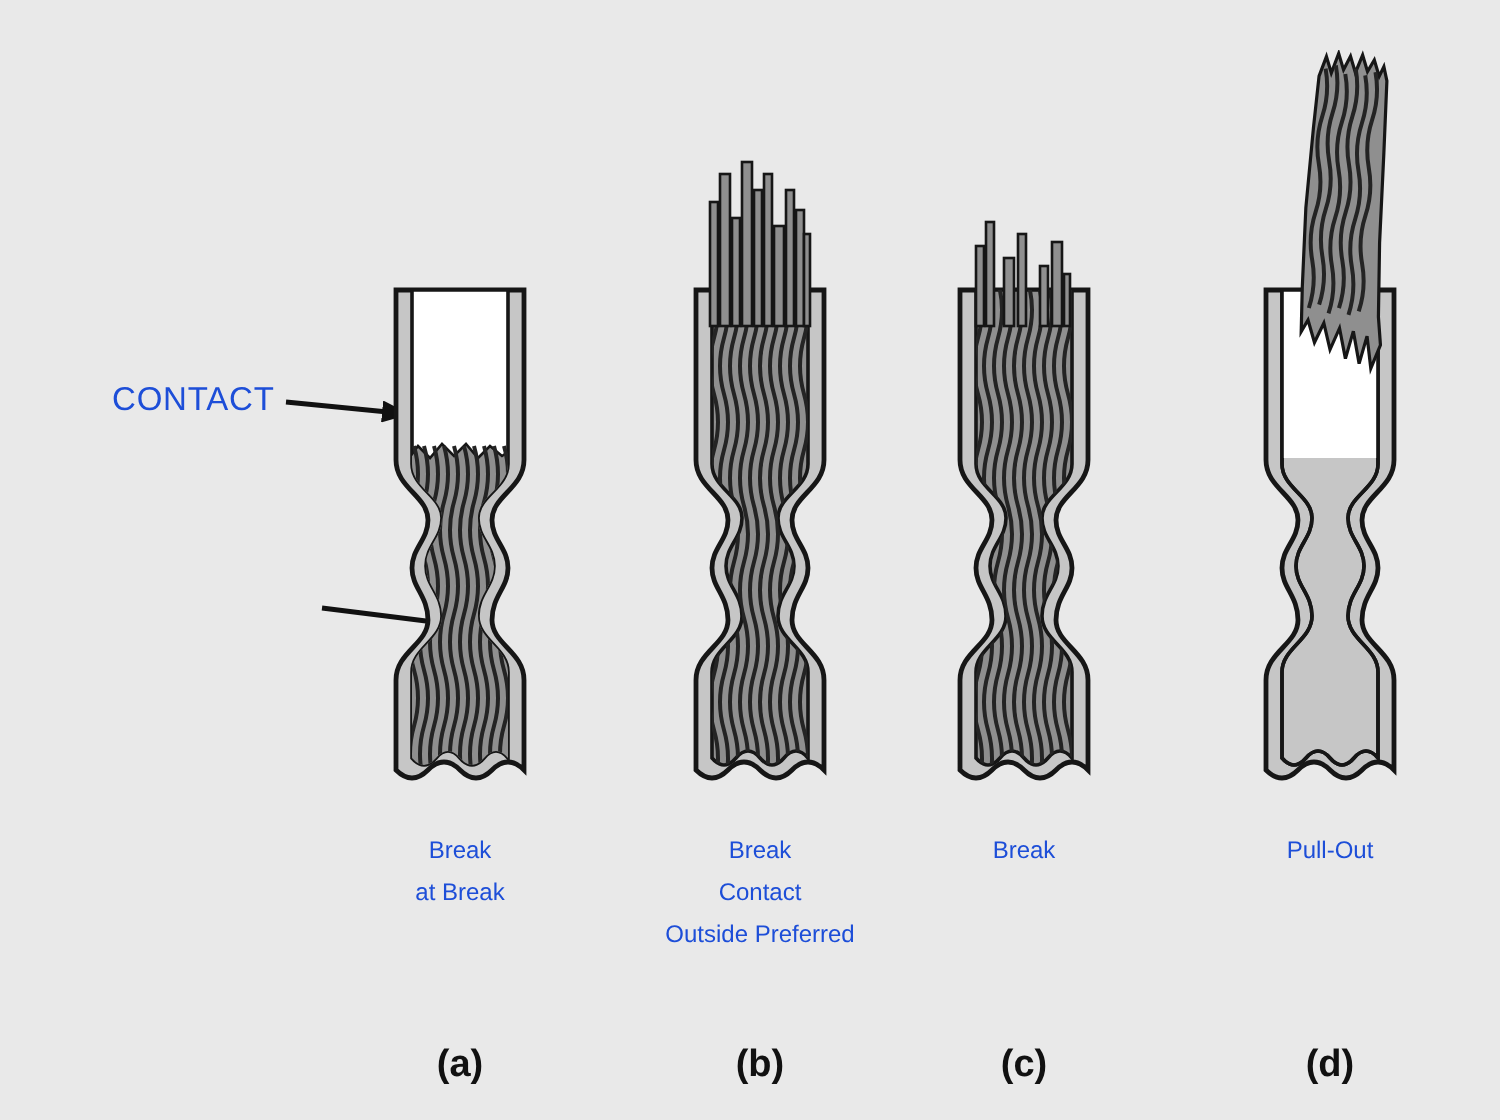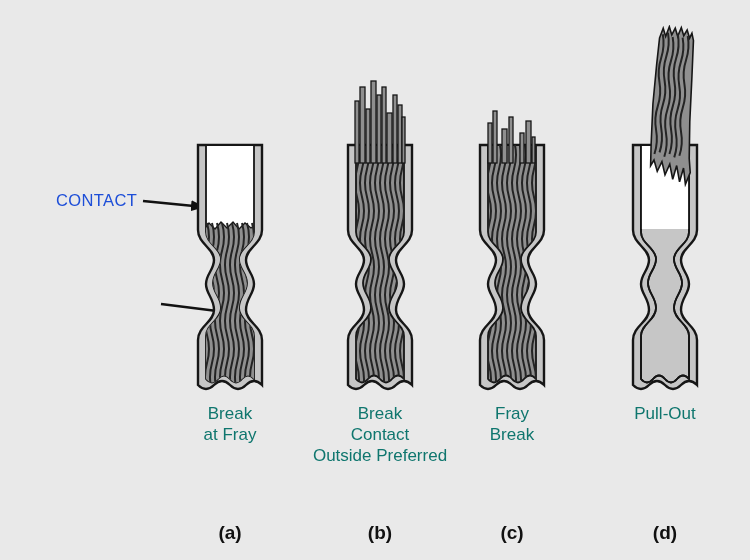--- a/index.html
+++ b/index.html
@@ -6,21 +6,21 @@
   html,body{width:750px;height:560px}
   body{background:#e9e9e9;font-family:"Liberation Sans",sans-serif;position:relative;overflow:hidden}
   .canvas{position:absolute;inset:0}
   #arrows{position:absolute;inset:0;pointer-events:none}
   .ann{position:absolute;font-size:16.5px;color:#1d4ed8;letter-spacing:.4px;white-space:nowrap}
   .ann-contact{left:56px;top:191px}
   .ann-stranding{left:50px;top:295px}
   .fig{position:absolute;top:25px;width:170px;height:535px;text-align:center}
   .fig-a{left:145px}.fig-b{left:295px}.fig-c{left:427px}.fig-d{left:580px}
   .draw{display:block;margin:0 auto}
-  .caption{margin-top:3px;font-size:17px;line-height:21px;color:#0f766e}
+  .caption{margin-top:15px;font-size:12px;line-height:21px;color:#1d4ed8}
   .caption span{display:block}
   .tag{position:absolute;top:497px;left:0;width:100%;font-weight:bold;font-size:19px;color:#111}
   .tube{fill:#c6c6c6;stroke:#161616;stroke-width:2.4}
   .int-white{fill:#ffffff;stroke:#161616;stroke-width:1.8}
   .int-strand{fill:#8f8f8f;stroke:#161616;stroke-width:1.8}
   .int-gray{fill:#c6c6c6;stroke:#161616;stroke-width:1.8}
   .int-line{fill:none;stroke:#161616;stroke-width:1.8}
   .sline{stroke:#242424;stroke-width:2;fill:none}
   .spike{fill:#8f8f8f;stroke:#161616;stroke-width:1.3}
   .bundle{fill:#8f8f8f;stroke:#161616;stroke-width:1.6}
@@ -63,21 +63,21 @@
         <use href="#strandline" class="sline" x="72" y="198"></use>
         <use href="#strandline" class="sline" x="77" y="198"></use>
         <use href="#strandline" class="sline" x="82" y="198"></use>
         <use href="#strandline" class="sline" x="87" y="198"></use>
         <use href="#strandline" class="sline" x="92" y="198"></use>
         <use href="#strandline" class="sline" x="97" y="198"></use>
       </g>
     </svg>
     <div class="caption">
       <span>Break</span>
-      <span>at Fray</span>
+      <span>at Break</span>
     </div>
     <div class="tag">(a)</div>
   </div>
 
   <div class="fig fig-b">
     <svg class="draw" width="150" height="375" viewBox="0 0 150 375">
       <defs>
         <clipPath id="icB">
             <path d="M51,120 L51,207 C51,219 66,223 66,234 C66,244 58,248 58,258 C58,268 66,272 66,283 C66,295 51,299 51,311 L51,354 Q57,361 63,354 T75,354 T87,354 T99,354 L99,311 C99,299 84,295 84,283 C84,272 92,268 92,258 C92,248 84,244 84,234 C84,223 99,219 99,207 L99,120 Z"></path>
           </clipPath>
@@ -142,21 +142,20 @@
         <rect class="spike" x="51" y="98" width="4" height="40"></rect>
         <rect class="spike" x="56" y="86" width="4" height="52"></rect>
         <rect class="spike" x="65" y="104" width="5" height="34"></rect>
         <rect class="spike" x="72" y="92" width="4" height="46"></rect>
         <rect class="spike" x="83" y="108" width="4" height="30"></rect>
         <rect class="spike" x="89" y="96" width="5" height="42"></rect>
         <rect class="spike" x="95" y="112" width="3" height="26"></rect>
       </g>
     </svg>
     <div class="caption">
-      <span>Fray</span>
       <span>Break</span>
     </div>
     <div class="tag">(c)</div>
   </div>
 
   <div class="fig fig-d">
     <svg class="draw" width="150" height="375" viewBox="0 0 150 375">
       <defs>
         <clipPath id="icD">
             <path d="M51,120 L51,207 C51,219 66,223 66,234 C66,244 58,248 58,258 C58,268 66,272 66,283 C66,295 51,299 51,311 L51,354 Q57,361 63,354 T75,354 T87,354 T99,354 L99,311 C99,299 84,295 84,283 C84,272 92,268 92,258 C92,248 84,244 84,234 C84,223 99,219 99,207 L99,120 Z"></path>

